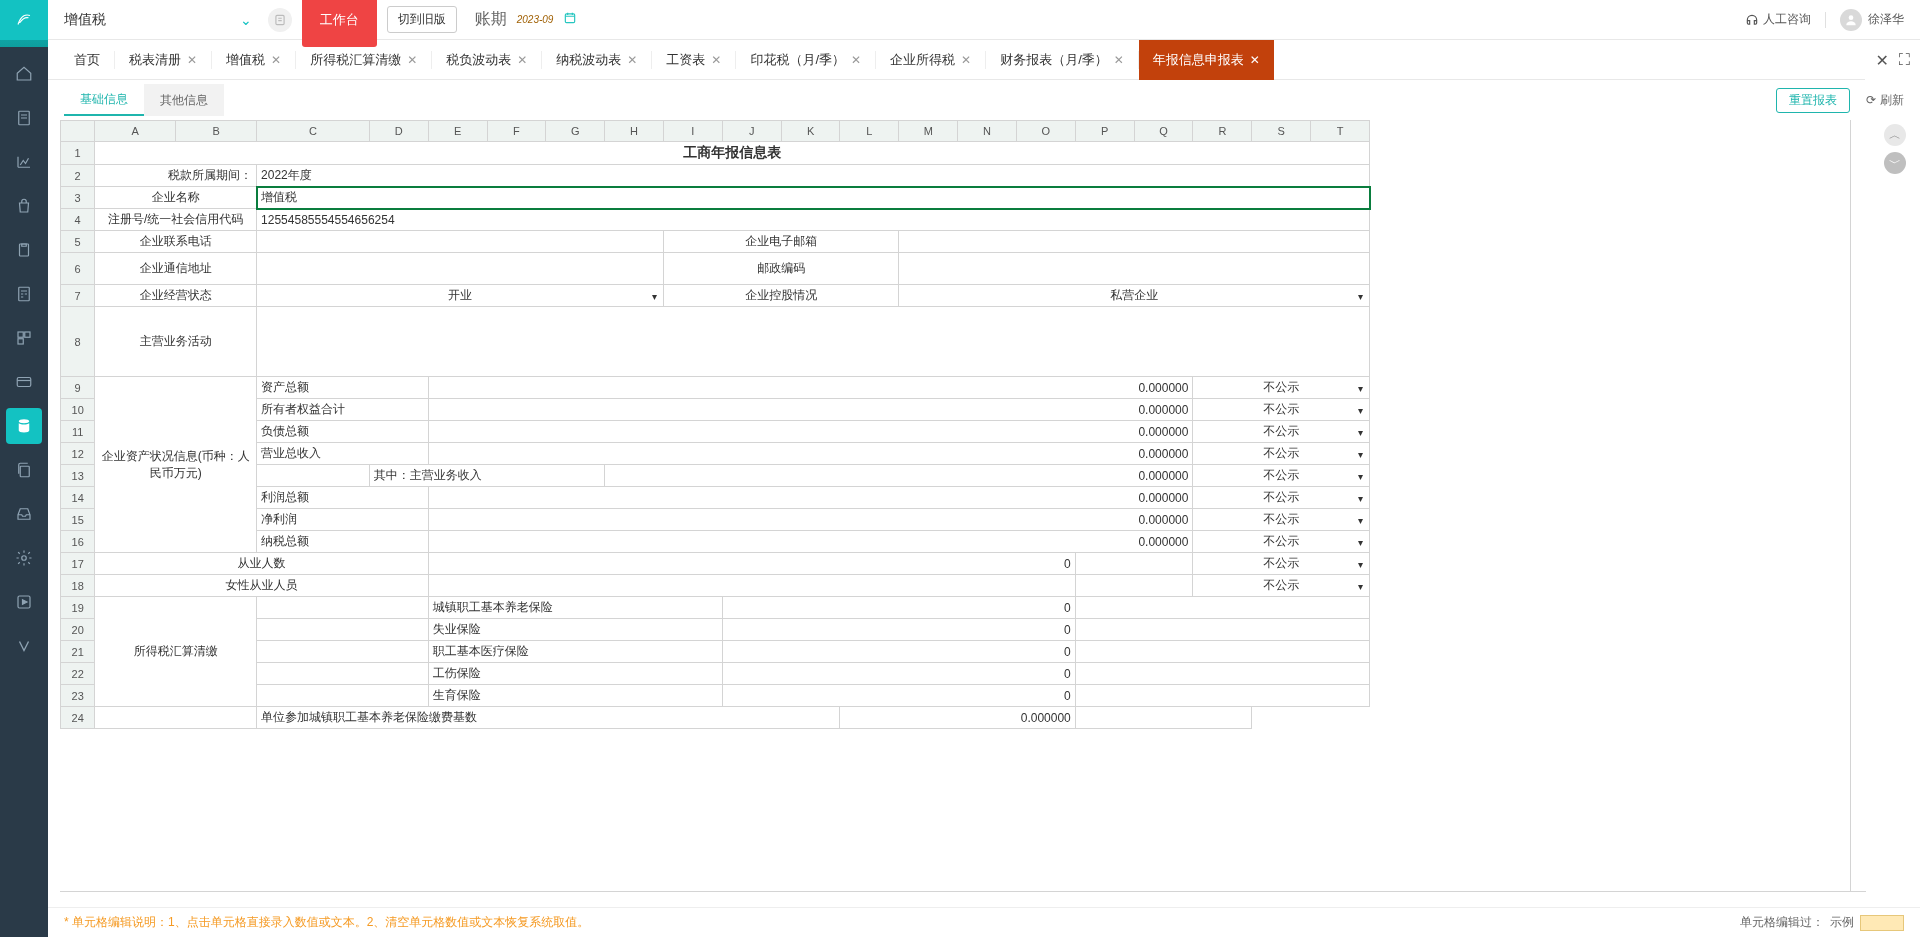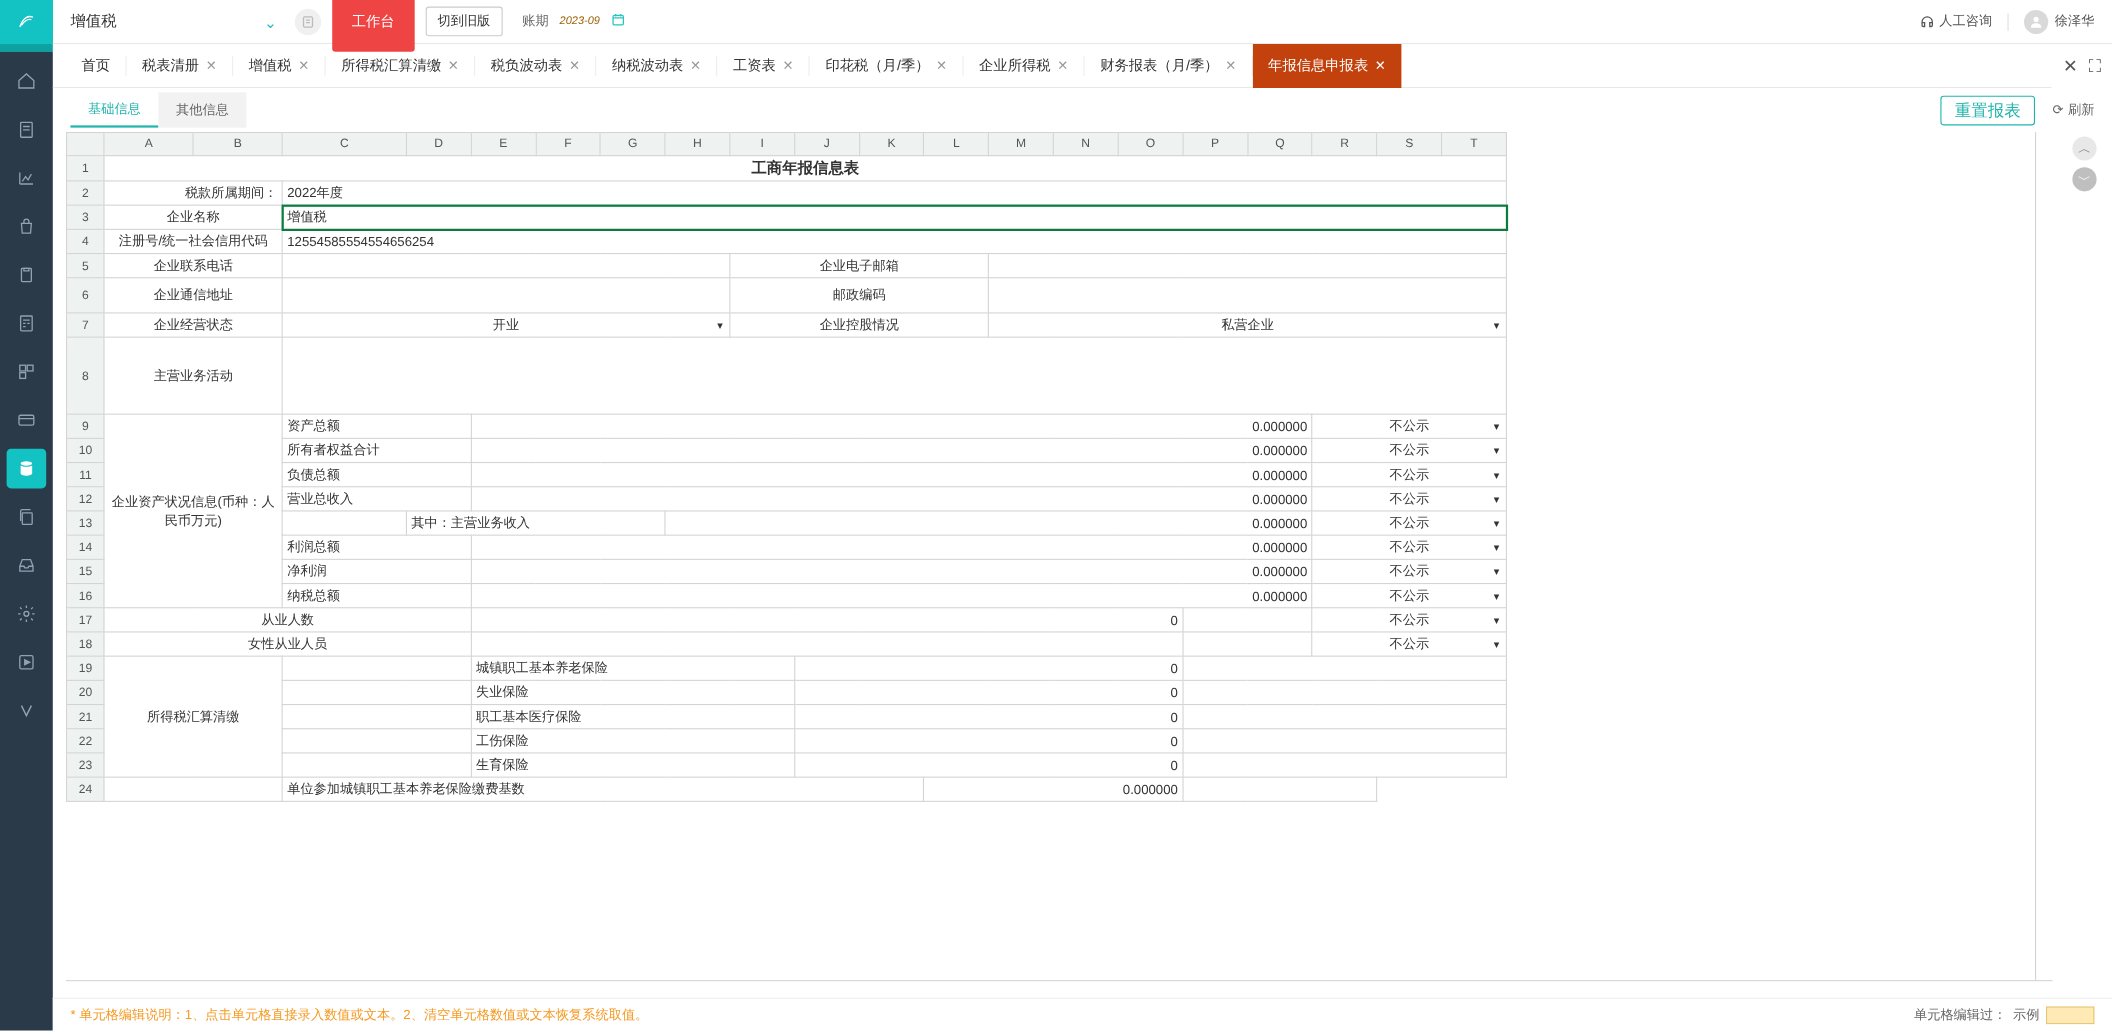--- a/index.html
+++ b/index.html
@@ -17,21 +17,21 @@
 
 .main { flex:1; display:flex; flex-direction:column; min-width:0; }
 
 
 .topbar { height:40px; border-bottom:1px solid #e8e8e8; display:flex; align-items:center; padding:0 16px; gap:10px; }
 .topbar .org-name { font-size:14px; color:#333; min-width:160px; }
 .topbar .chev { color:#13c2c2; font-size:14px; padding:0 6px; cursor:pointer; }
 .topbar .circ-btn { width:24px; height:24px; border-radius:50%; background:#f0f0f0; display:flex; align-items:center; justify-content:center; color:#bbb; cursor:pointer; }
 .topbar .workbench-btn { background:#ef4444; color:#fff; padding:18px 18px; border-radius:3px; cursor:pointer; font-size:13px; }
 .topbar .switch-btn { border:1px solid #ccc; padding:4px 10px; border-radius:3px; cursor:pointer; font-size:12px; }
-.topbar .period-label { font-size:12px; color:#666; margin-left:8px; }
+.topbar .period-label { font-size:16px; color:#666; margin-left:8px; }
 .topbar .period-val { font-size:10px; color:#a16207;font-style:italic; }
 .topbar .cal-icon { color:#26c6c0; cursor:pointer; }
 .topbar .spacer { flex:1; }
 .topbar .right { display:flex; align-items:center; gap:14px; color:#555; }
 .topbar .user { display:flex; align-items:center; gap:6px; }
 .topbar .avatar { width:22px; height:22px; border-radius:50%; background:#d9d9d9; display:flex; align-items:center; justify-content:center; color:#fff; font-size:10px; }
 .topbar .divider-v { width:1px; height:16px; background:#e0e0e0; }
 
 
 .tabbar { height:40px; border-bottom:1px solid #e8e8e8; display:flex; align-items:center; padding-left:12px; position:relative; }
@@ -42,21 +42,21 @@
 .tabbar .tab-sep { width:1px; height:18px; background:#eee; }
 .tabbar .tail { position:absolute; right:0; top:0; height:40px; display:flex; align-items:center; gap:10px; padding:0 10px; background:#fff; }
 .tabbar .tail .ico { cursor:pointer; color:#555; font-size:16px; }
 
 
 .subrow { display:flex; align-items:center; height:40px; padding:0 16px; gap:0; }
 .subrow .subtab { padding:0 16px; height:32px; display:flex; align-items:center; font-size:12px; cursor:pointer; color:#666; }
 .subrow .subtab.active { color:#1fb5ad; border-bottom:2px solid #1fb5ad; }
 .subrow .subtab.inactive { background:#f2f2f2; color:#666; }
 .subrow .actions { margin-left:auto; display:flex; align-items:center; gap:16px; }
-.subrow .reset-btn { border:1px solid #1fb5ad; color:#1fb5ad; padding:3px 12px; border-radius:3px; cursor:pointer; font-size:15px; }
+.subrow .reset-btn { border:1px solid #1fb5ad; color:#1fb5ad; padding:3px 12px; border-radius:3px; cursor:pointer; font-size:12px; }
 .subrow .refresh { color:#666; cursor:pointer; display:flex; align-items:center; gap:4px; font-size:12px; }
 
 
 .gridwrap { flex:1; display:flex; min-height:0; }
 .grid-area { flex:1; overflow:hidden; display:flex; flex-direction:column; padding:0 4px 0 12px; }
 .grid-scroll { flex:1; overflow:auto; position:relative; }
 .grid { border-collapse:collapse; table-layout:fixed; width:1310px; font-size:12px; }
 .grid th, .grid td { border:1px solid #d4d4d4; height:21px; padding:0; }
 .grid thead th { background:#eef3f1; color:#555; font-weight:normal; text-align:center; font-size:11px; }
 .grid .corner { background:#eef3f1; width:28px; }

